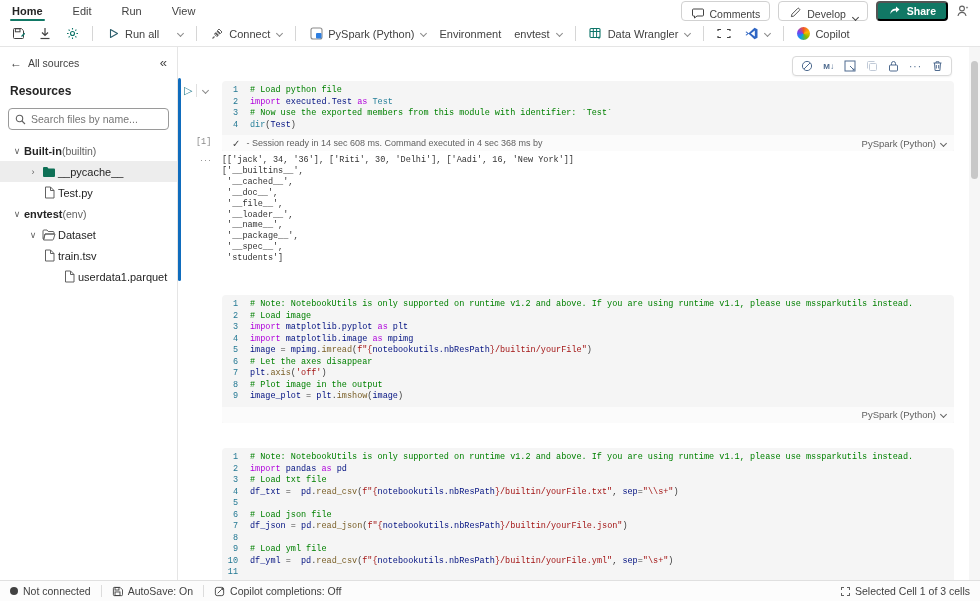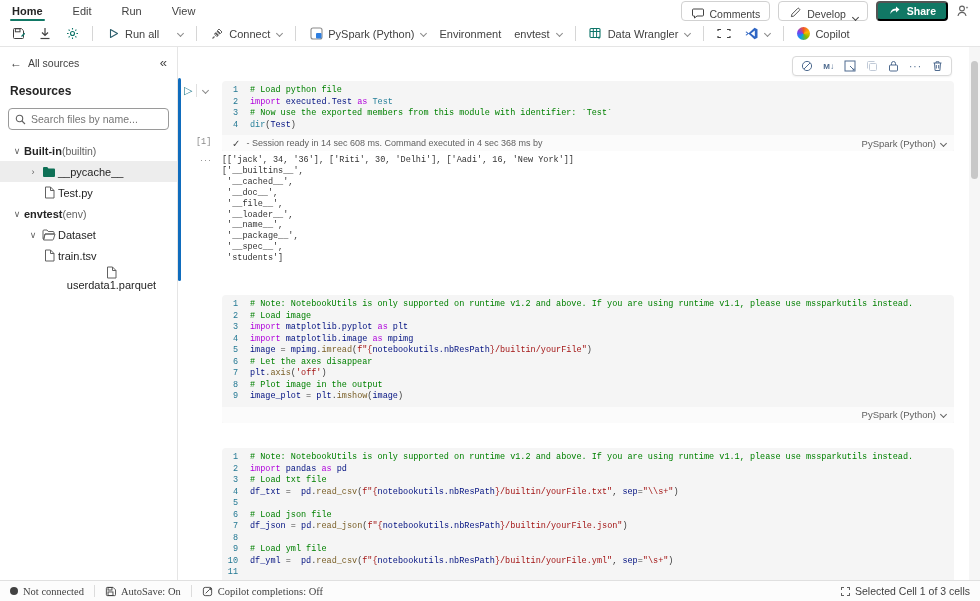--- a/index.html
+++ b/index.html
@@ -69,21 +69,21 @@
   .outblock { position:absolute; left:0; right:26px; top:108px; }
   .out-dots { position:absolute; left:22px; top:0; color:#8a8a8a; font-size:9px; letter-spacing:1px; cursor:pointer; }
   .outtext { margin-left:44px; font-family:"Liberation Mono", monospace; font-size:8.5px; line-height:10.9px; color:#333; white-space:pre; }
 
   
   .scrollbar { position:absolute; right:0; top:0; bottom:0; width:11px; background:#f6f6f6; }
   .scroll-thumb { position:absolute; right:2px; top:14px; width:7px; height:118px; background:#c8c8c8; border-radius:4px; }
 
   
   .statusbar { height:21px; border-top:1px solid #e0e0e0; background:#fcfcfc; display:flex; align-items:center; padding:0 10px; font-size:10.5px; color:#424242; justify-content:space-between; }
-  .sb-left { display:flex; align-items:center; gap:10px;font-family:Liberation Serif, serif; }
+  .sb-left { display:flex; align-items:center; gap:10px; }
   .sb-item { display:flex; align-items:center; gap:5px; cursor:pointer; }
   .sb-vsep { width:1px; height:12px; background:#dcdcdc; }
   .conn-dot { width:8px; height:8px; border-radius:50%; background:#424242; }
   .dash-square { width:9px; height:9px; border:1px dashed #616161; }
   svg { display:block; }
 </style>
 </head>
 <body>
 
 <div class="tabbar">
@@ -293,21 +293,21 @@
         <div class="trow" style="padding-left: 26px;">
           <span class="tchev"></span>
           <span class="ticon">
             <svg width="11" height="13" viewBox="0 0 11 13">
               <path d="M1.5 1h5L10 4.5V12h-8.5z" fill="none" stroke="#616161" stroke-width="1"></path>
               <path d="M6.5 1v3.5H10" fill="none" stroke="#616161" stroke-width="1"></path>
             </svg>
           </span>
           <span class="tlabel">train.tsv</span>
         </div>
-        <div class="trow" style="padding-left: 46px; flex-direction: column;">
+        <div class="trow" style="padding-left: 46px;">
           <span class="tchev"></span>
           <span class="ticon">
             <svg width="11" height="13" viewBox="0 0 11 13">
               <path d="M1.5 1h5L10 4.5V12h-8.5z" fill="none" stroke="#616161" stroke-width="1"></path>
               <path d="M6.5 1v3.5H10" fill="none" stroke="#616161" stroke-width="1"></path>
             </svg>
           </span>
           <span class="tlabel">userdata1.parquet</span>
         </div>
       </div>

